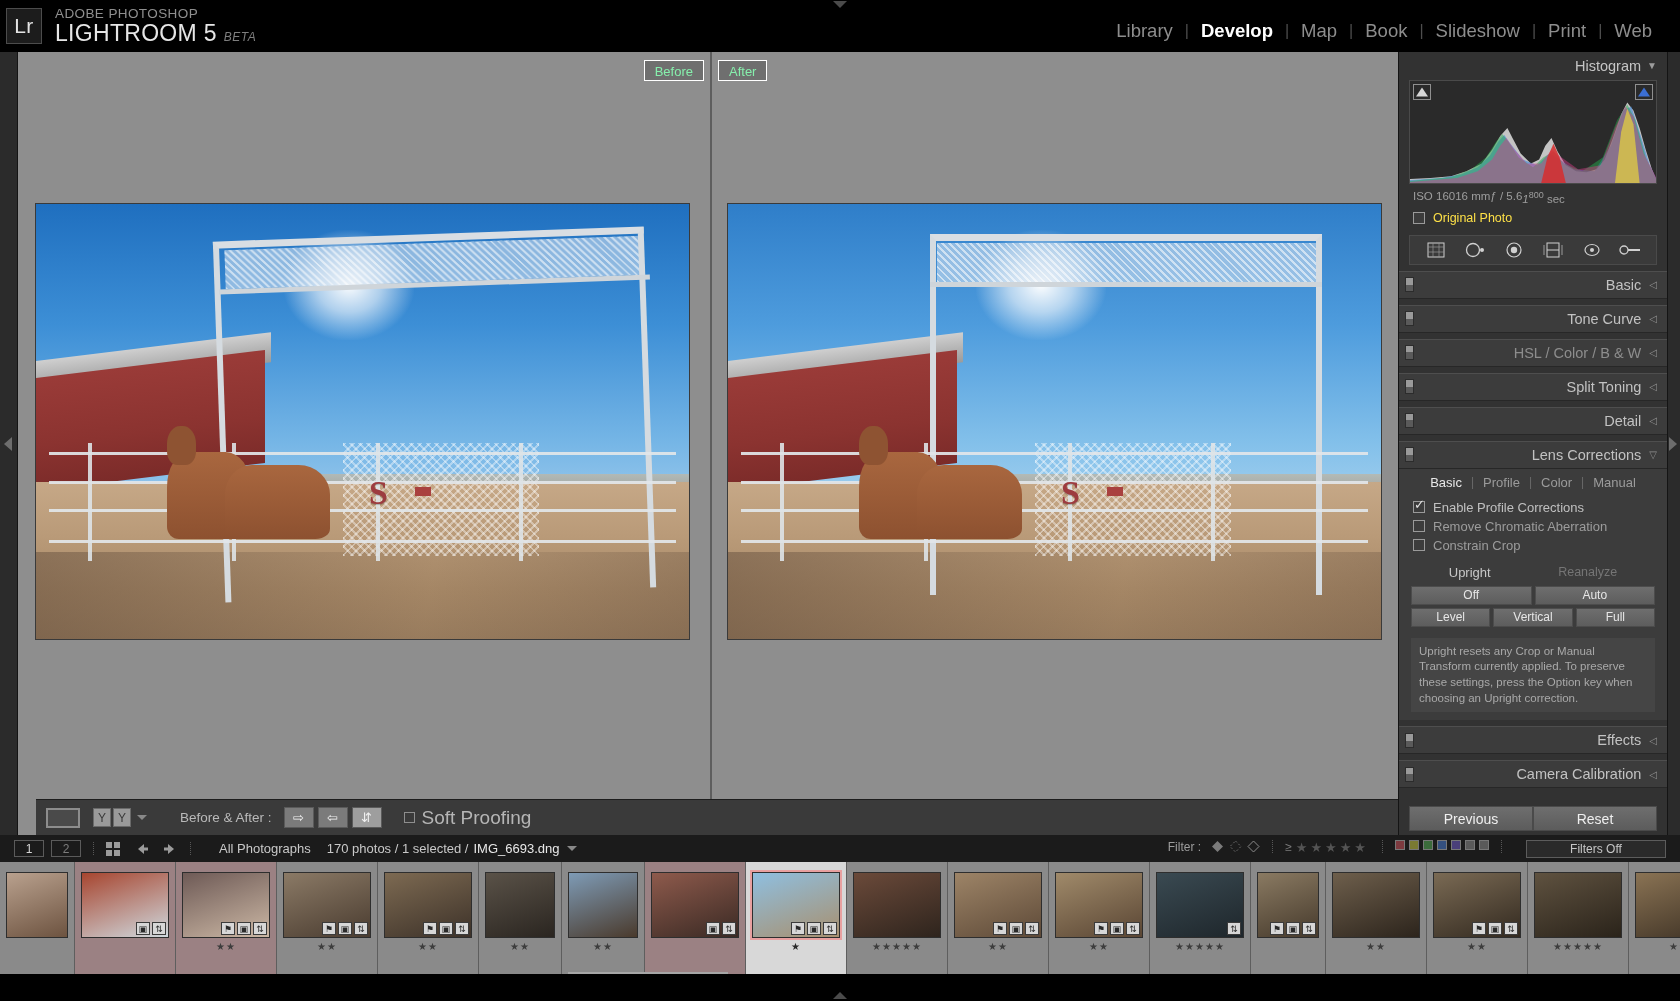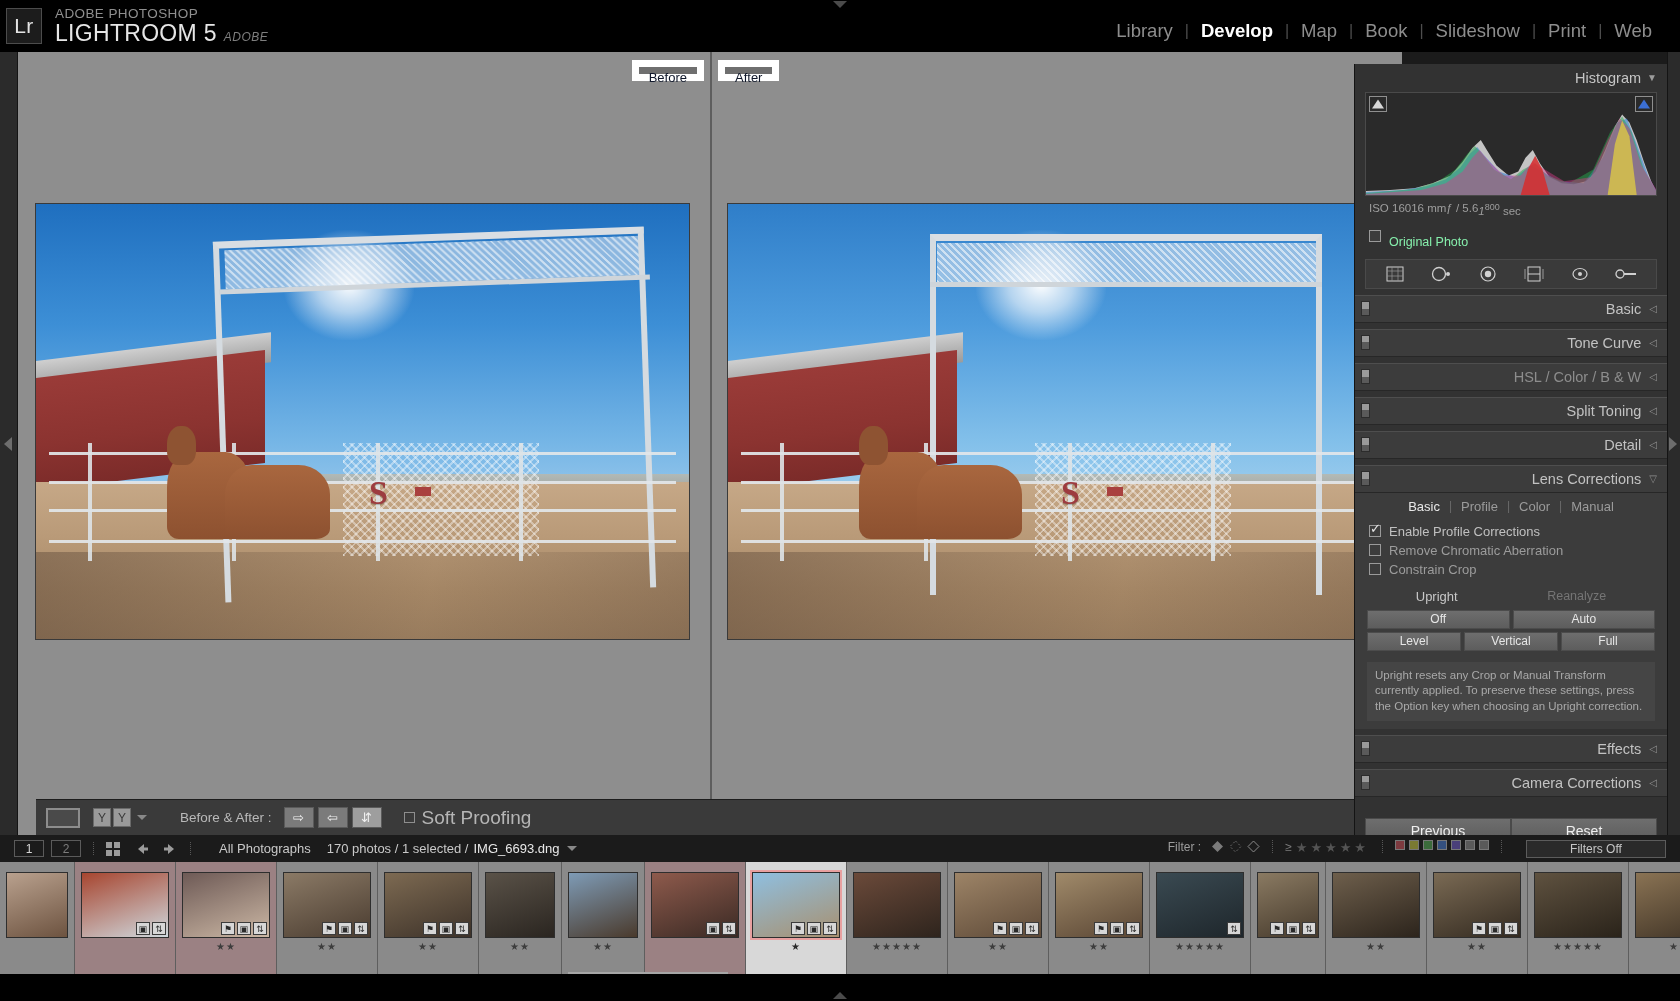--- a/index.html
+++ b/index.html
@@ -60,22 +60,22 @@
     border-bottom: 7px solid transparent; border-left: 8px solid #6d6d6d;
   }
 
   .canvas {
     position: absolute; left: 18px; top: 0; width: 1384px; height: 783px;
     background: #8e8e8e;
   }
   .pane-divider { position: absolute; top: 0; left: 692px; width: 2px; height: 747px; background: #5e5e5e; }
   .ba-label {
     position: absolute; top: 8px; height: 21px; padding: 0 10px;
-    background: #6f6f6f; color: #0f172a; font-size: 13px; line-height: 21px;
-    border: 7px solid #ffffff;
+    background: #6f6f6f; color: #86efac; font-size: 13px; line-height: 21px;
+    border: 1px solid #ffffff;
   }
   .ba-before { right: 698px; }
   .ba-after { left: 700px; }
 
   .photo {
     position: absolute; top: 151px; width: 655px; height: 437px;
     border: 1px solid #3a3a3a; overflow: hidden;
   }
   .photo-before { left: 17px; }
   .photo-after { left: 709px; }
@@ -144,21 +144,21 @@
     color: #f0f0f0; font-size: 13px; display: flex; align-items: center; justify-content: center; }
   .tb-arrow.sel { background: #9e9e9e; }
   .tb-check { margin-left: 22px; display: flex; align-items: center; gap: 7px; }
   .chk { width: 11px; height: 11px; border: 1px solid #8e8e8e; background: #3a3a3a; }
   .tb-check span { color: #b5b5b5; font-size: 19px; }
   .tb-caret-right { margin-left: auto; width: 0; height: 0; border-left: 6px solid transparent;
     border-right: 6px solid transparent; border-top: 6px solid #9a9a9a; }
 
   
   .rpanel {
-    position: absolute; right: 13px; top: 12px; width: 313px; height: 783px;
+    position: absolute; right: 13px; top: 0; width: 269px; height: 783px;
     background: #323232; border-left: 1px solid #141414;
   }
   .panel-head {
     height: 27px; display: flex; align-items: center; justify-content: flex-end;
     padding-right: 10px; color: #c5c5c5; font-size: 14.5px;
   }
   .panel-head .dis { margin-left: 6px; font-size: 10px; color: #9c9c9c; }
   .histogram {
     margin: 1px 10px 0 10px; height: 104px; background: #2a2a2a;
     border: 1px solid #4a4a4a; position: relative; overflow: hidden;
@@ -171,21 +171,21 @@
   .hist-tri { position: absolute; left: 50%; top: 50%; transform: translate(-50%,-50%);
     width: 0; height: 0; border-left: 6px solid transparent; border-right: 6px solid transparent;
     border-bottom: 9px solid #d6d6d6; }
   .hist-tri.blue { border-bottom-color: #3b6fd4; }
   .hist-svg { position: absolute; left: 0; bottom: 0; width: 100%; height: 100%; }
   .exif { display: flex; justify-content: flex-start; padding: 6px 14px 4px 14px;
     color: #9e9e9e; font-size: 11.5px; }
   .exif i { font-style: italic; }
   .exif .frac { font-size: 9px; vertical-align: super; }
   .orig-photo { display: flex; align-items: center; gap: 8px; padding: 2px 14px 8px 14px; }
-  .orig-photo span { color: #86efac; font-size: 12.5px; margin-top: 12px; }
+  .orig-photo span { color: #fde047; font-size: 12.5px; }
 
   .toolstrip {
     margin: 2px 10px 0 10px; height: 30px; background: #3a3a3a; border: 1px solid #4a4a4a;
     display: flex; align-items: center; justify-content: space-around; padding: 0 6px;
   }
   .tool-ic { width: 24px; height: 20px; display: flex; align-items: center; justify-content: center; }
 
   .sec {
     margin-top: 6px; height: 28px; background: #3c3c3c;
     border-top: 1px solid #4e4e4e; border-bottom: 1px solid #272727;
@@ -284,21 +284,21 @@
 
 <div class="app">
 
   <div class="topbar">
     <div class="top-scroll-arrow"></div>
     <div class="logo-box">Lr</div>
     <div class="logo-text">
       <div class="logo-sub">ADOBE PHOTOSHOP</div>
       <div class="logo-main-row">
         <span class="logo-main">LIGHTROOM 5</span>
-        <span class="logo-beta">ADOBE</span>
+        <span class="logo-beta">BETA</span>
       </div>
     </div>
     <div class="modules" id="modules">
         <div class="module">Library</div>
         <span class="module-sep">|</span>
         <div class="module active">Develop</div>
         <span class="module-sep">|</span>
         <div class="module">Map</div>
         <span class="module-sep">|</span>
         <div class="module">Book</div>
@@ -551,21 +551,21 @@
       </div>
 
       <div id="panel-sections-after">
           <div class="sec">
             <div class="sec-sw"></div>
             <div class="sec-title">Effects</div>
             <div class="sec-dis">◁</div>
           </div>
           <div class="sec">
             <div class="sec-sw"></div>
-            <div class="sec-title">Camera Corrections</div>
+            <div class="sec-title">Camera Calibration</div>
             <div class="sec-dis">◁</div>
           </div>
         </div>
 
       <div class="panel-foot">
         <div class="foot-btn">Previous</div>
         <div class="foot-btn">Reset</div>
       </div>
     </div>
 

